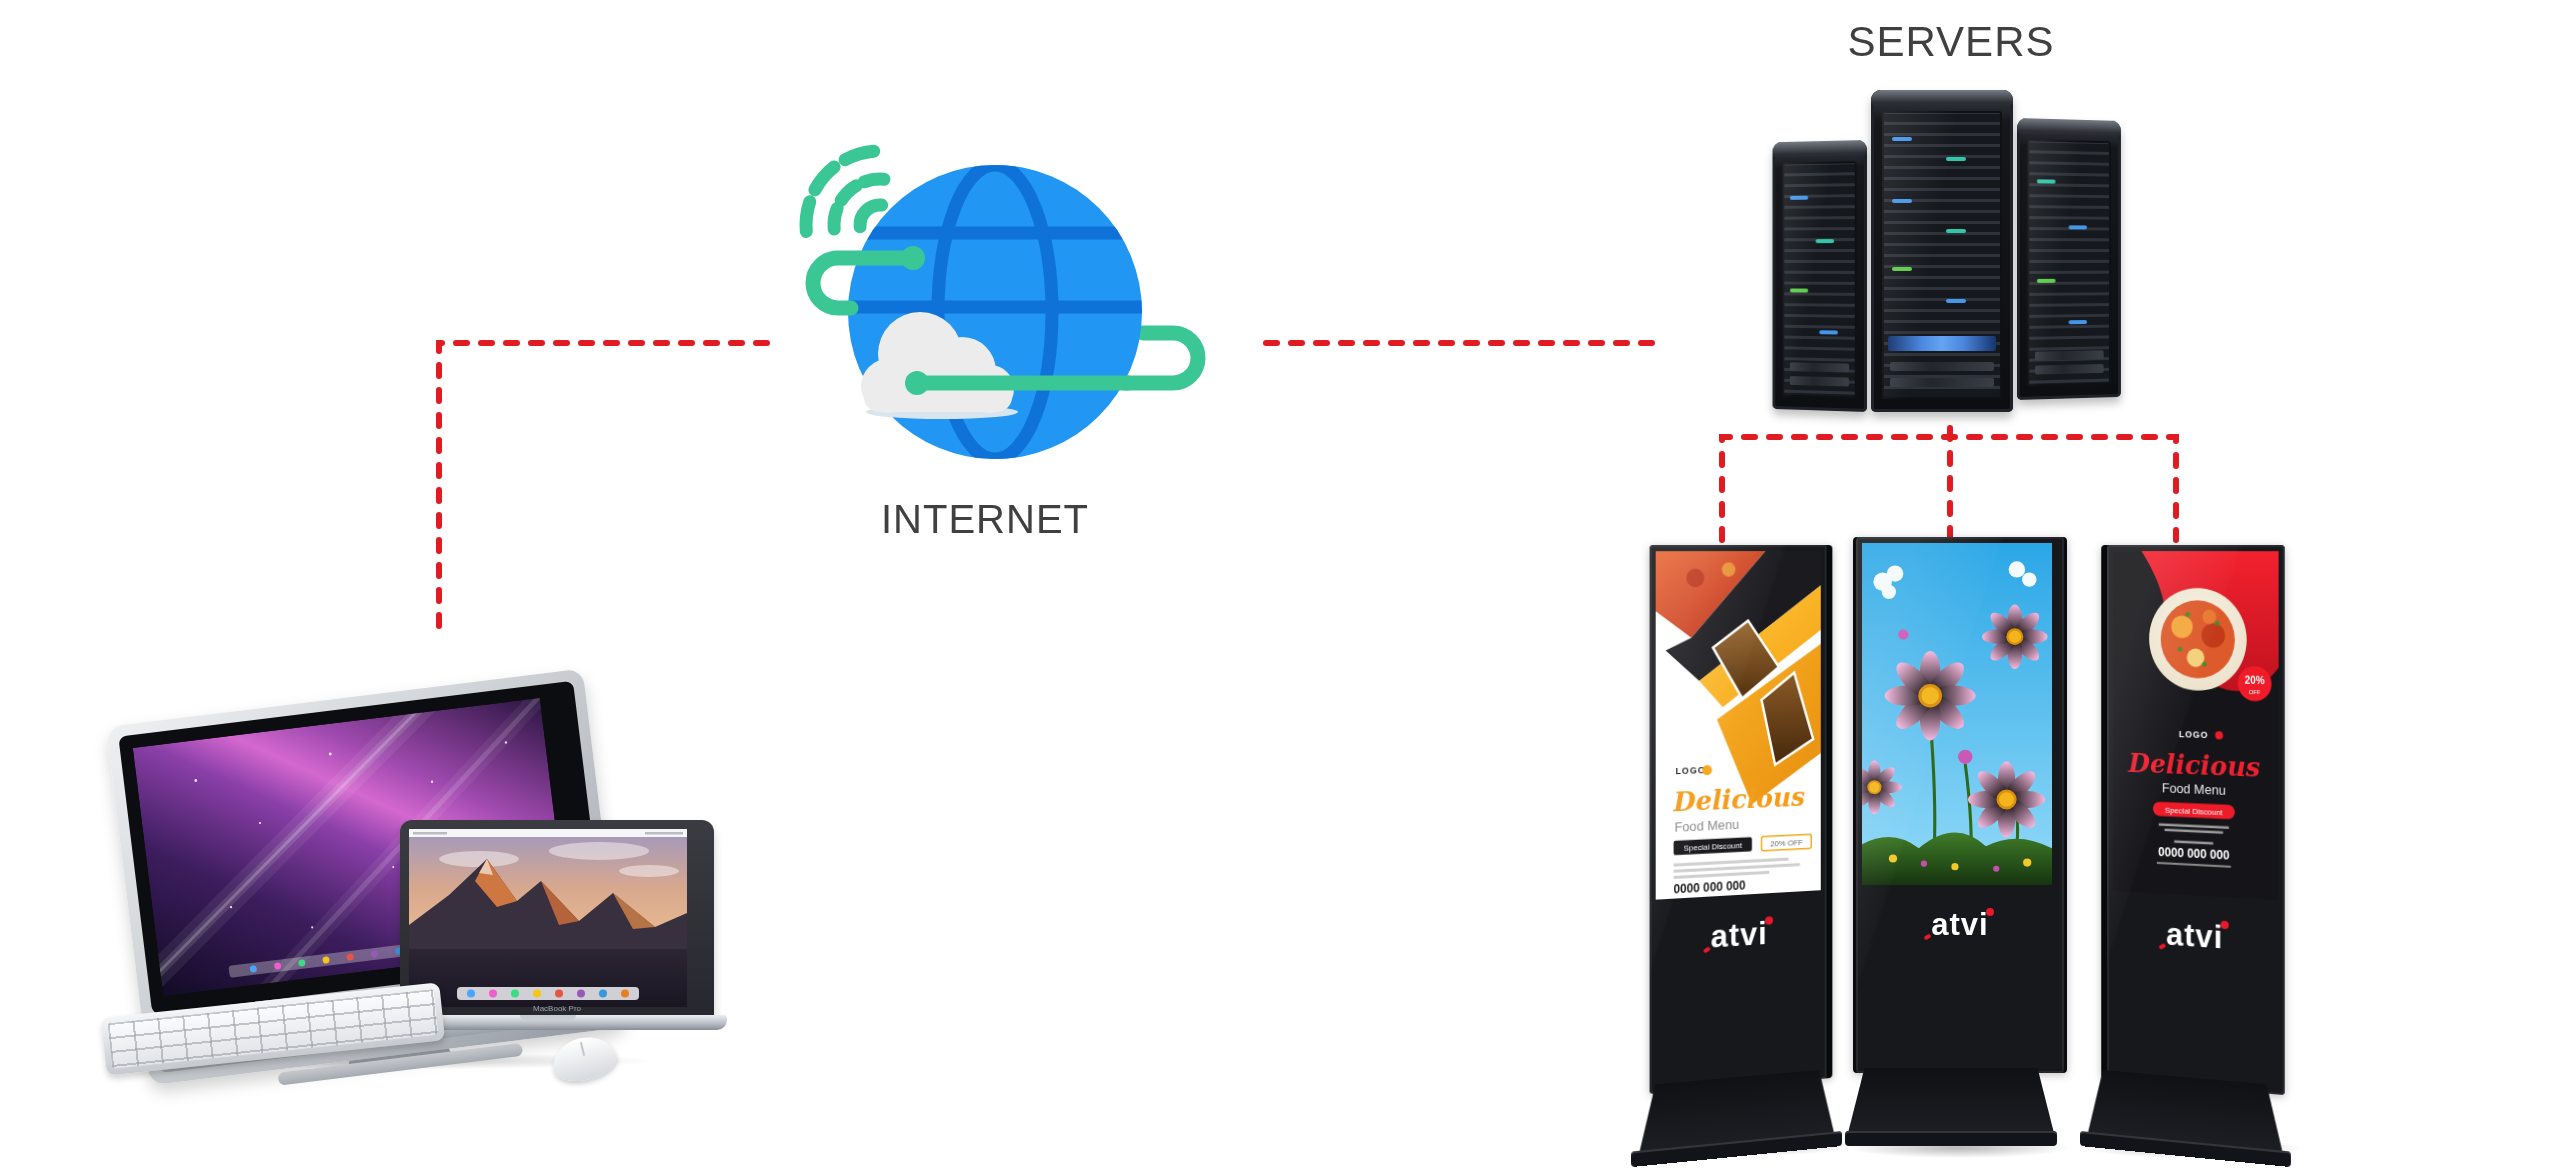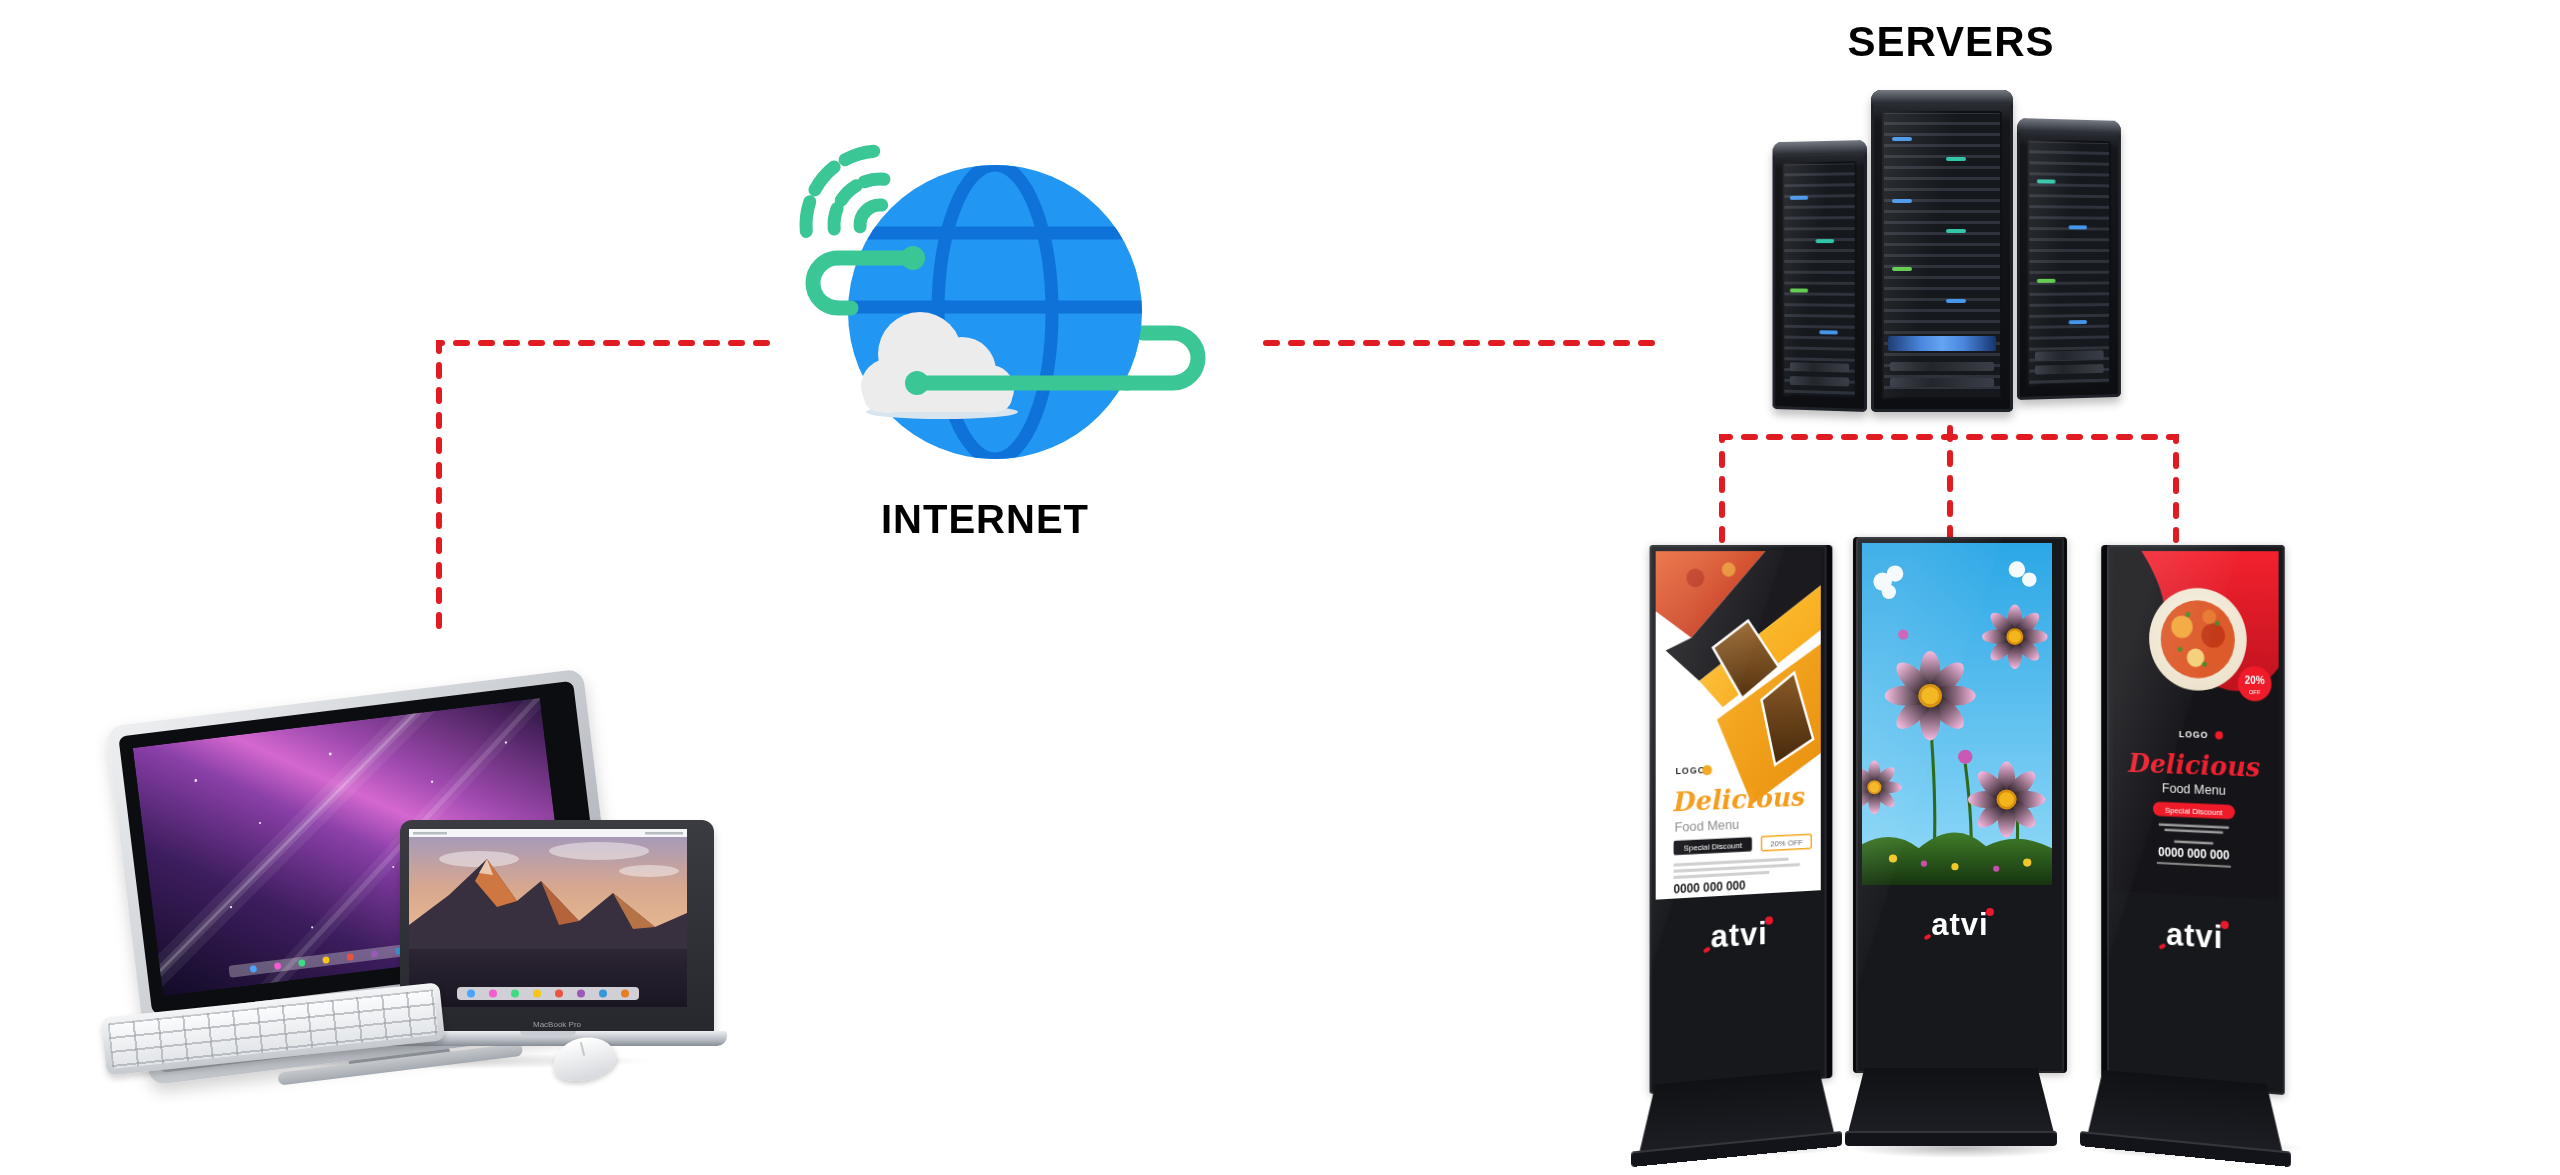--- a/index.html
+++ b/index.html
@@ -2,21 +2,21 @@
 <html><head>
 <meta charset="utf-8">
 <style>
   html,body{margin:0;padding:0;background:#fff;}
   #canvas{position:relative;width:2560px;height:1175px;background:#ffffff;overflow:hidden;
           font-family:"Liberation Sans",sans-serif;}
   svg text{font-family:"Liberation Sans",sans-serif;}
   .script{font-family:"DejaVu Serif",serif;font-style:italic;font-weight:bold;}
 
   
-  .biglabel{position:absolute;transform:translateX(-50%);font-weight:700;color:#000000;
+  .biglabel{position:absolute;transform:translateX(-50%);font-weight:400;color:#404040;
             letter-spacing:1px;white-space:nowrap;}
   #lbl-servers{left:1951px;top:18px;font-size:42px;}
   #lbl-internet{left:985px;top:497px;font-size:40px;}
   #lbl-admin{left:419px;top:1063px;font-size:44px;}
 
   
   #net{position:absolute;left:0;top:0;}
   .conn{fill:none;stroke-width:6;stroke-dasharray:11 14;stroke-linecap:round;}
   .cable{fill:none;stroke-width:15;stroke-linecap:round;}
   .wifi{fill:none;stroke-width:13;stroke-linecap:round;}
@@ -81,21 +81,21 @@
         background:repeating-linear-gradient(90deg,rgba(150,155,162,.55) 0 2px,transparent 2px 25px),
                    repeating-linear-gradient(180deg,rgba(150,155,162,.55) 0 2px,transparent 2px 14px),
                    linear-gradient(#fbfcfd,#e1e4e8);}
   #mouse{position:absolute;left:552px;top:1038px;width:64px;height:42px;z-index:6;
         transform:rotate(-14deg);border-radius:50% 50% 50% 50%/60% 60% 40% 40%;
         background:linear-gradient(180deg,#ffffff,#d6d9dd);box-shadow:0 3px 5px rgba(0,0,0,.2);}
   #mouse::after{content:"";position:absolute;left:50%;top:4px;width:2px;height:14px;background:#c3c7cc;}
 
   
   #macbook{position:absolute;left:400px;top:820px;z-index:5;}
-  .mb-frame{position:relative;width:296px;border-radius:12px 12px 0 0;padding:9px 9px 20px;
+  .mb-frame{position:relative;width:296px;border-radius:12px 12px 0 0;padding:9px 9px 4px;
         background:linear-gradient(180deg,#3a3c42,#26282d);box-shadow:0 6px 10px rgba(0,0,0,.2);}
   .mb-model{position:absolute;left:0;right:0;bottom:2px;text-align:center;font-size:8px;color:#9aa0a8;}
   .mb-base{position:relative;width:358px;height:15px;margin-left:-31px;
         border-radius:3px 3px 10px 10px;
         background:linear-gradient(180deg,#eceef1,#b6bbc2 60%,#878d95);}
   .mb-base::before{content:"";position:absolute;left:50%;top:0;transform:translateX(-50%);
         width:56px;height:5px;border-radius:0 0 7px 7px;background:#c9cdd3;}
   .devshadow{position:absolute;height:18px;background:radial-gradient(ellipse at center,rgba(0,0,0,.18),transparent 65%);}
 </style>
 </head>

